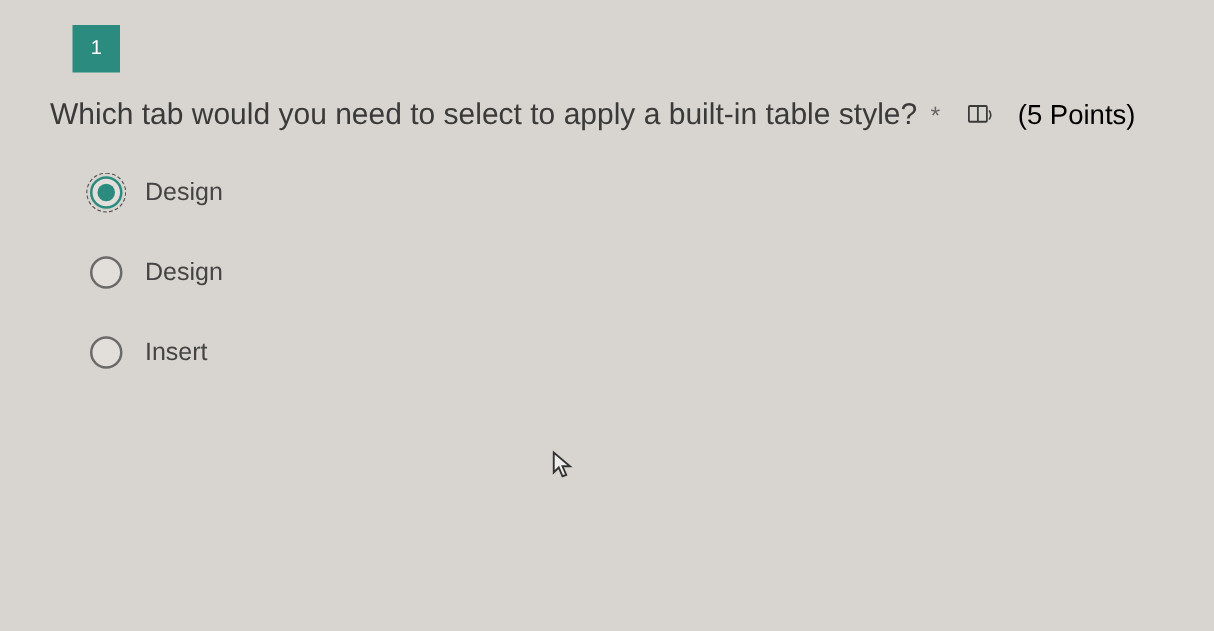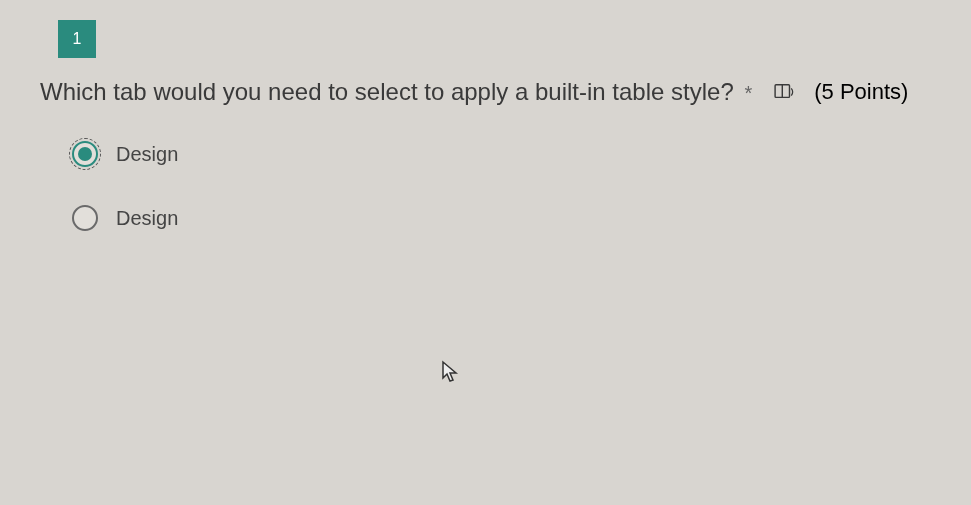--- a/index.html
+++ b/index.html
@@ -138,20 +138,24 @@
   <div class="option">
     <span class="radio selected">
         <span class="radio-inner"></span>
       </span>
     <span class="option-label">Design</span>
   </div>
   <div class="option">
     <span class="radio"></span>
     <span class="option-label">Design</span>
   </div>
+  <div class="option">
+    <span class="radio"></span>
+    <span class="option-label">Insert</span>
+  </div>
 </div>
 
 <div class="cursor">
   <svg viewBox="0 0 20 24" fill="none" stroke="#333" stroke-width="1.5">
     <path d="M3 2 L3 18 L7 14 L10 21 L13 20 L10 13 L16 13 Z" fill="#eee"></path>
   </svg>
 </div>
 
 
 

